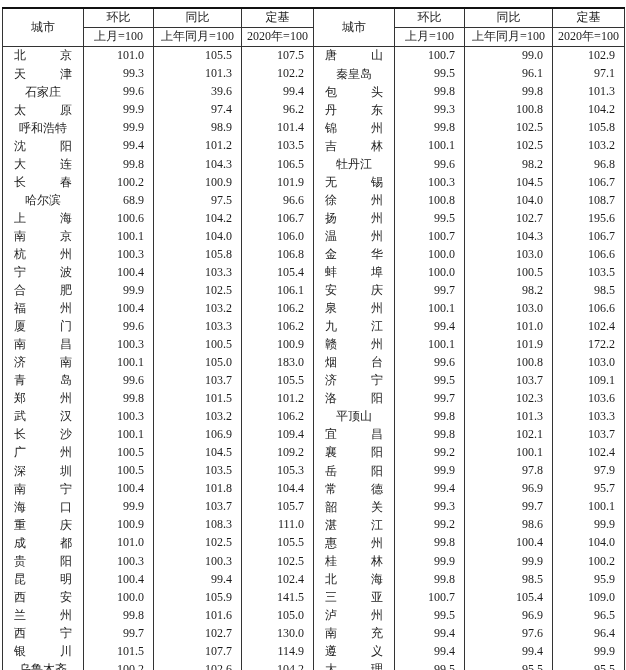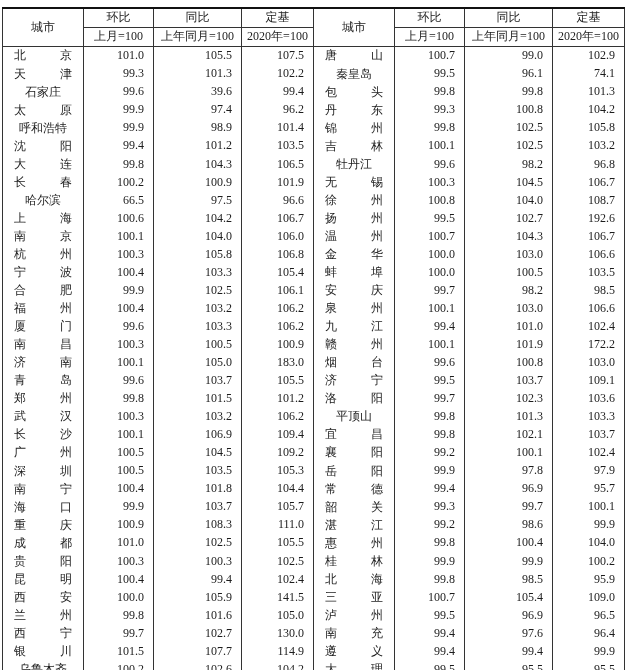--- a/index.html
+++ b/index.html
@@ -110,21 +110,21 @@
           <td class="num">99.3</td>
           <td class="num">101.3</td>
           <td class="num">102.2</td>
           <td class="city"><span class="cname">
               <span>秦</span>
               <span>皇</span>
               <span>岛</span>
             </span></td>
           <td class="num">99.5</td>
           <td class="num">96.1</td>
-          <td class="num">74.1</td>
+          <td class="num">97.1</td>
         </tr>
         <tr>
           <td class="city"><span class="cname">
               <span>石</span>
               <span>家</span>
               <span>庄</span>
             </span></td>
           <td class="num">99.6</td>
           <td class="num">39.6</td>
           <td class="num">99.4</td>
@@ -218,21 +218,21 @@
           <td class="num">100.3</td>
           <td class="num">104.5</td>
           <td class="num">106.7</td>
         </tr>
         <tr>
           <td class="city"><span class="cname">
               <span>哈</span>
               <span>尔</span>
               <span>滨</span>
             </span></td>
-          <td class="num">66.5</td>
+          <td class="num">68.9</td>
           <td class="num">97.5</td>
           <td class="num">96.6</td>
           <td class="city"><span class="cname sp">
               <span>徐</span>
               <span>州</span>
             </span></td>
           <td class="num">100.8</td>
           <td class="num">104.0</td>
           <td class="num">108.7</td>
         </tr>
@@ -243,21 +243,21 @@
             </span></td>
           <td class="num">100.6</td>
           <td class="num">104.2</td>
           <td class="num">106.7</td>
           <td class="city"><span class="cname sp">
               <span>扬</span>
               <span>州</span>
             </span></td>
           <td class="num">99.5</td>
           <td class="num">102.7</td>
-          <td class="num">192.6</td>
+          <td class="num">195.6</td>
         </tr>
         <tr>
           <td class="city"><span class="cname sp">
               <span>南</span>
               <span>京</span>
             </span></td>
           <td class="num">100.1</td>
           <td class="num">104.0</td>
           <td class="num">106.0</td>
           <td class="city"><span class="cname sp">

